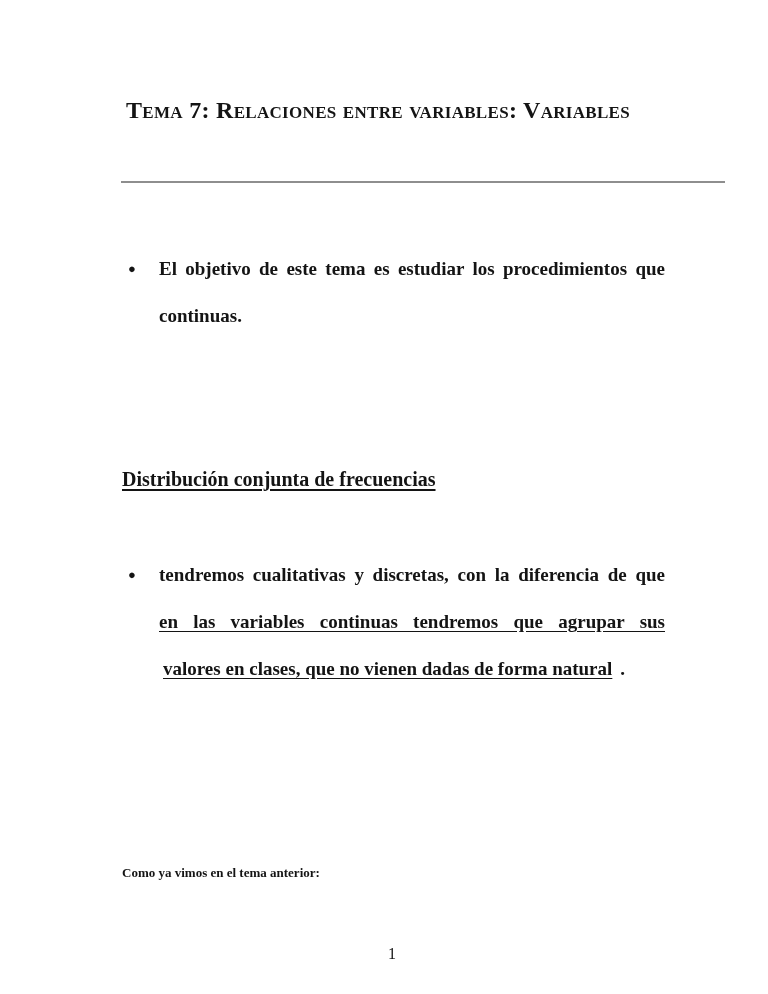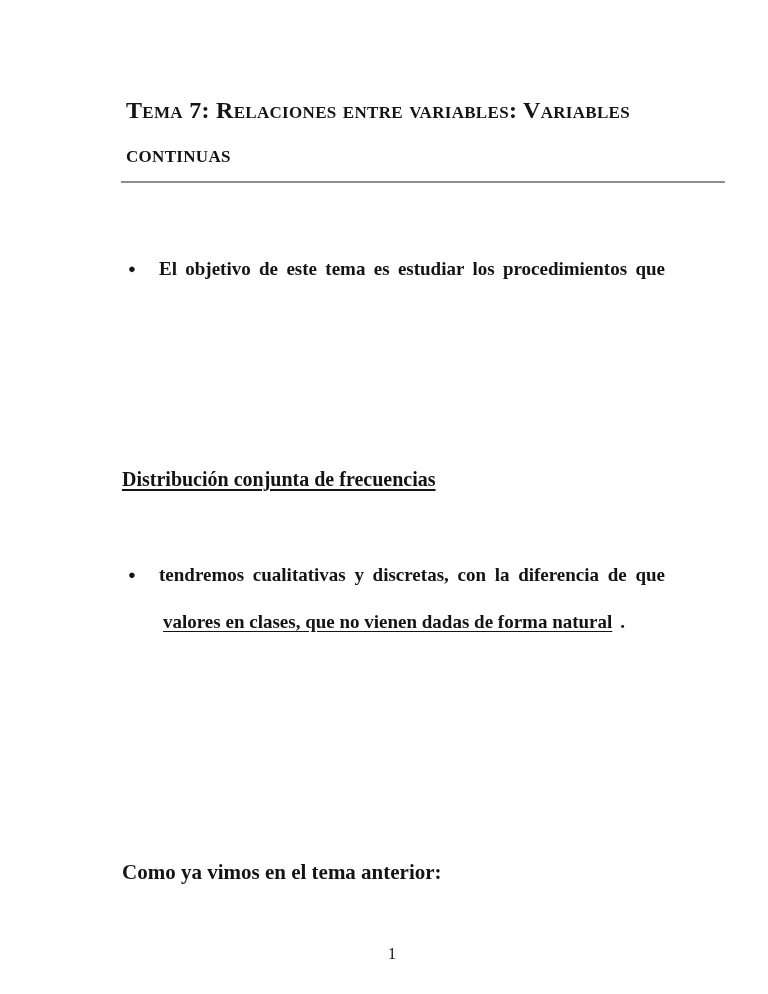--- a/index.html
+++ b/index.html
@@ -55,50 +55,51 @@
     font-size: 20px; font-weight: bold;
     line-height: 43px;
     text-decoration: underline;
     text-underline-offset: 3px;
     white-space: nowrap;
   }
 
   
   .closing-line {
     left: 110px; top: 839px;
-    font-size: 21px; font-weight: bold;
+    font-size: 13px; font-weight: bold;
     line-height: 43px;
     white-space: nowrap;
   }
 
   
   .page-number {
     left: 0; right: 0; top: 933px;
     text-align: center;
     font-size: 16px; font-weight: 400;
   }
 </style>
 </head>
 <body>
 
 <div class="abs doc-title">
   <div>Tema 7: Relaciones entre variables: Variables</div>
-  <div>continuas</div>
 </div>
 
 <div class="abs title-rule"></div>
 
 <div class="abs bullet-block bullet-one">
   <span class="bullet-marker">●</span>
   <div class="jline">El objetivo de este tema es estudiar los procedimientos que</div>
+  <div class="lline">continuas.</div>
 </div>
 
 <div class="abs section-heading">Distribución conjunta de frecuencias</div>
 
 <div class="abs bullet-block bullet-two">
   <span class="bullet-marker">●</span>
   <div class="jline">tendremos cualitativas y discretas, con la diferencia de que</div>
+  <div class="jline uline">en las variables continuas tendremos que agrupar sus</div>
   <div class="lline"><span class="u">valores en clases, que no vienen dadas de forma natural</span><span>.</span></div>
 </div>
 
 <div class="abs closing-line">Como ya vimos en el tema anterior:</div>
 
 <div class="abs page-number">1</div>
 
 </body></html>

